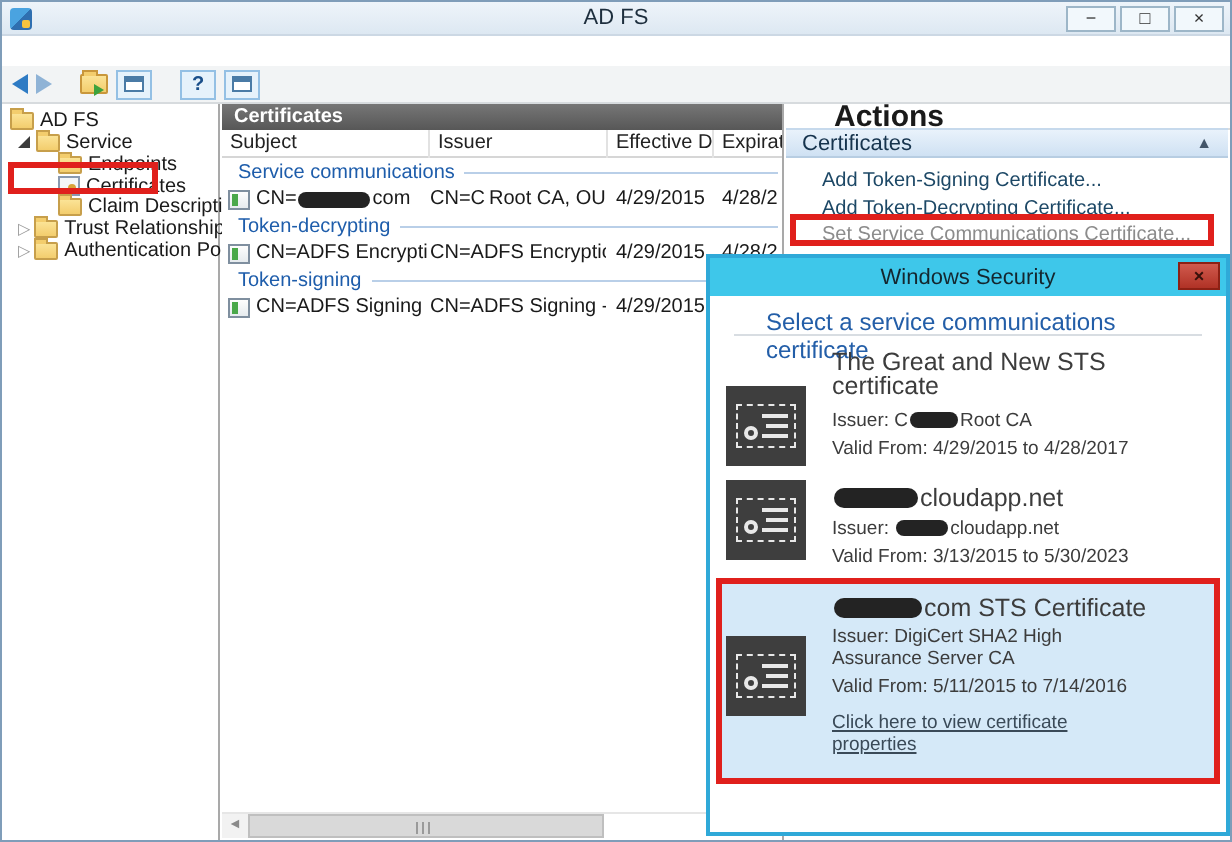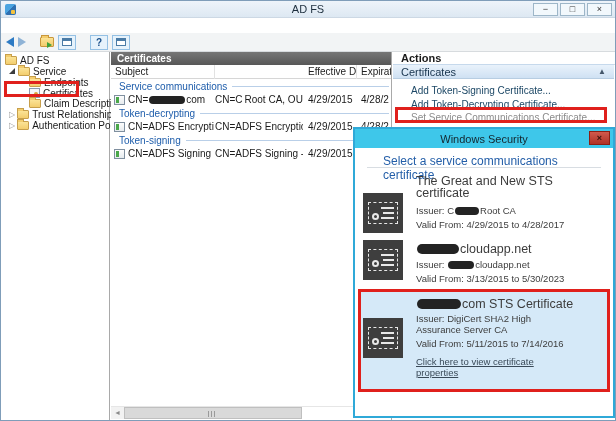--- a/index.html
+++ b/index.html
@@ -85,22 +85,22 @@
   .redact.big { height:10px; border-radius:6px; }
   .hscroll { position:absolute; left:0; right:0; bottom:1px; height:13px; border-top:1px solid #e6e6e6;
              display:flex; background:#fff; }
   .hs-arrow { width:13px; background:#f2f2f2; color:#8a8a8a; font-size:7px; text-align:center; line-height:12px; }
   .hs-thumb { width:178px; background:#d9d9d9; border:1px solid #bfbfbf; position:relative; }
   .hs-thumb::after { content:""; position:absolute; left:50%; top:3px; width:9px; height:6px; margin-left:-5px;
              background:repeating-linear-gradient(90deg,#9a9a9a 0 1px,transparent 1px 3px); }
 
   
   .actions-panel { position:absolute; left:392px; top:51px; right:0; bottom:0; background:#fff; }
-  .actions-title { height:13px; line-height:13px; font-weight:bold; color:#1a1a1a; padding-left:8px;
-                   border-bottom:1px solid #dcdcdc; font-size:11px; }
+  .actions-title { height:13px; line-height:13px; font-weight:bold; color:#1a1a1a; padding-left:24px;
+                   border-bottom:1px solid #dcdcdc; font-size:15px; }
   .actions-section { position:absolute; left:0; right:1px; top:12px; height:15px;
                    background:linear-gradient(#e9f2fb,#cfe1f3); border-top:1px solid #c6d9ec;
                    border-bottom:1px solid #b7cde2; display:flex; align-items:center; padding:0 8px;
                    color:#16334d; font-size:11px; }
   .collapse-icon { margin-left:auto; color:#44566a; font-size:8px; }
   .action-item { position:absolute; left:18px; white-space:nowrap; color:#1d4866; font-size:10px; height:12px; line-height:12px; }
   .action-item.dim { color:#8c8c8c; }
 
   
   .anno { position:absolute; border:3px solid #e0201c; }
@@ -198,20 +198,21 @@
       <span class="col-arrow">▷</span>
       <span class="fold"></span>
       <span>Authentication Policies</span>
     </div>
   </div>
 
   <div class="list-panel">
     <div class="list-title">Certificates</div>
     <div class="col-row">
       <span class="col" style="left:0;width:104px;">Subject</span>
+      <span class="col" style="left:104px;width:89px;">Issuer</span>
       <span class="col" style="left:193px;width:53px;">Effective Date</span>
       <span class="col" style="left:246px;width:35px;border-right:none;">Expirat</span>
     </div>
 
     <div class="group-row" style="top:28px;">
       <span>Service communications</span>
         <span class="gline"></span>
     </div>
     <div class="data-row" style="top:41px;">
       <span class="cell" style="left:3px;width:100px;">

